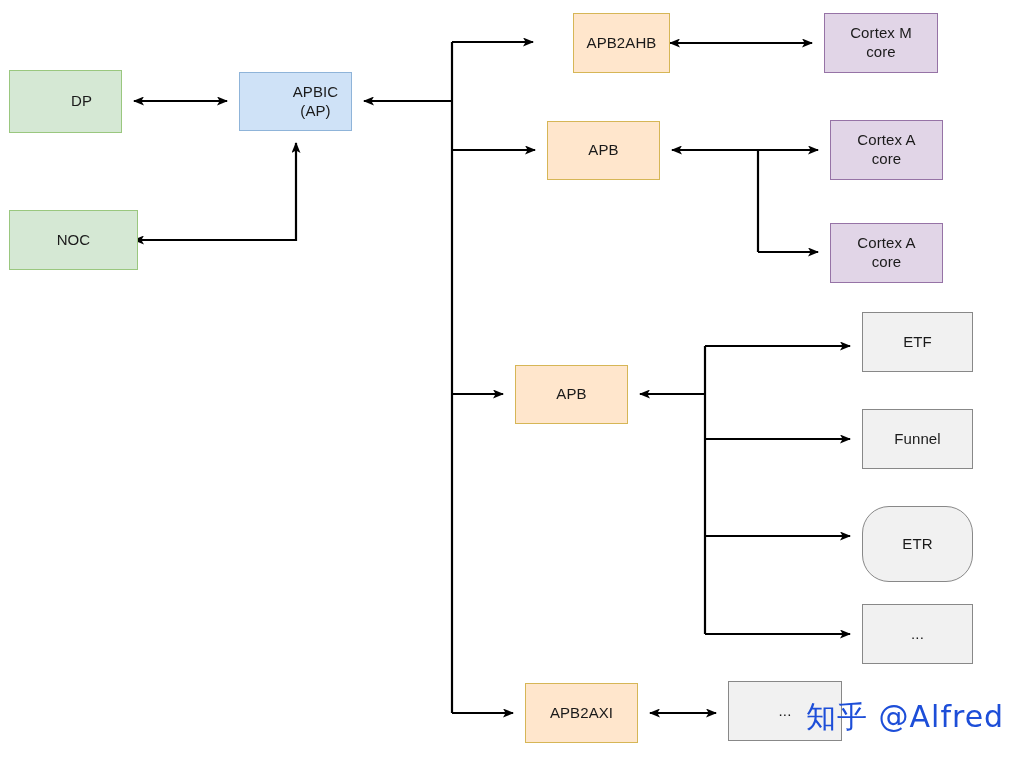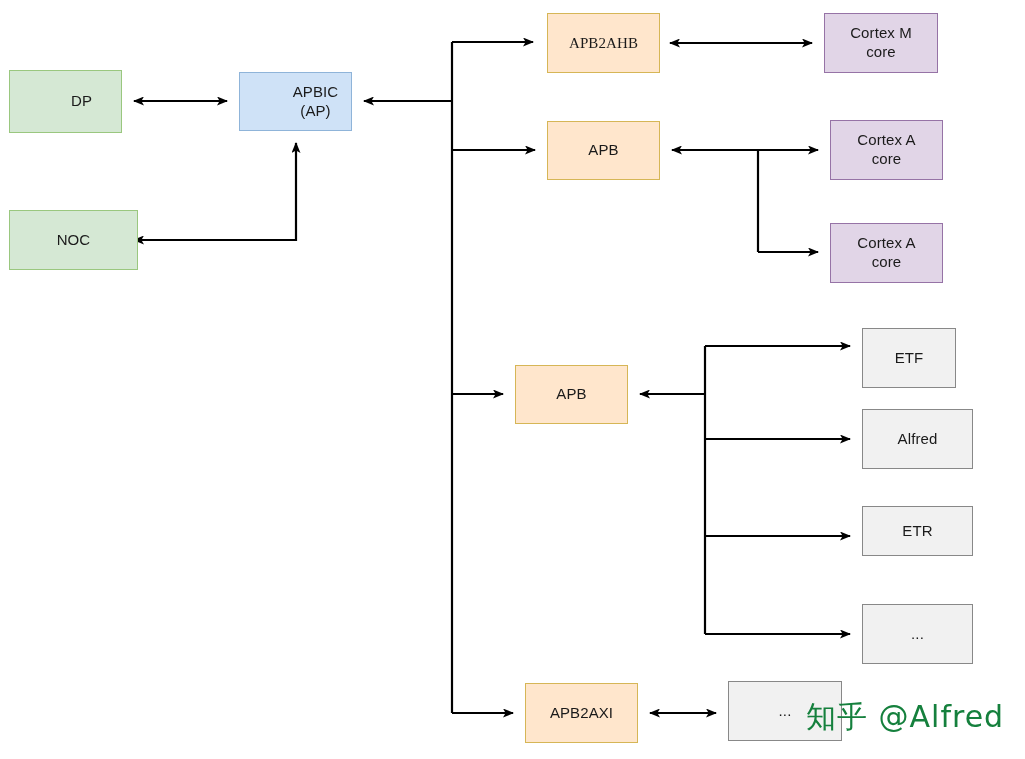--- a/index.html
+++ b/index.html
@@ -41,21 +41,21 @@
     letter-spacing: 0.1px;
   }
   .node-green  { background: #d5e8d4; border-color: #9ac77f; }
   .node-blue   { background: #cfe2f7; border-color: #8fb4d9; }
   .node-orange { background: #ffe6cc; border-color: #d6b656; }
   .node-purple { background: #e1d5e7; border-color: #9673a6; }
   .node-grey   { background: #f1f1f1; border-color: #888888; }
 
   .watermark {
     position: absolute;
-    color: #15803d;
+    color: #1d4ed8;
     font-size: 30px;
     letter-spacing: 1px;
     white-space: nowrap;
     user-select: none;
     font-family: "DejaVu Sans", sans-serif;
   }
 </style>
 </head>
 <body>
 
@@ -115,42 +115,42 @@
     </g>
   </svg>
 
   <div class="node node-green" style="left:9px;  top:70px;  width:113px; height:63px;padding-left:32px;">DP</div>
 
   <div class="node node-green" style="left:9px;  top:210px; width:129px; height:60px;">NOC</div>
 
   <div class="node node-blue" style="left:239px;top:72px;  width:113px; height:59px;padding-left:40px;">APBIC
 (AP)</div>
 
-  <div class="node node-orange" style="left:547px;top:13px;  width:113px; height:60px;font-family:Liberation Serif, serif;">APB2AHB</div>
+  <div class="node node-orange" style="left:573px;top:13px;  width:97px; height:60px;">APB2AHB</div>
 
   <div class="node node-orange" style="left:547px;top:121px; width:113px; height:59px;">APB</div>
 
   <div class="node node-orange" style="left:515px;top:365px; width:113px; height:59px;">APB</div>
 
   <div class="node node-orange" style="left:525px;top:683px; width:113px; height:60px;">APB2AXI</div>
 
   <div class="node node-purple" style="left:824px;top:13px;  width:114px; height:60px;">Cortex M
 core</div>
 
   <div class="node node-purple" style="left:830px;top:120px; width:113px; height:60px;">Cortex A
 core</div>
 
   <div class="node node-purple" style="left:830px;top:223px; width:113px; height:60px;">Cortex A
 core</div>
 
-  <div class="node node-grey" style="left:862px;top:328px; width:94px; height:60px;">ETF</div>
+  <div class="node node-grey" style="left:862px;top:312px; width:111px; height:60px;">ETF</div>
 
-  <div class="node node-grey" style="left:862px;top:409px; width:111px; height:60px;">Alfred</div>
+  <div class="node node-grey" style="left:862px;top:409px; width:111px; height:60px;">Funnel</div>
 
-  <div class="node node-grey" style="left:862px;top:506px; width:111px; height:50px;">ETR</div>
+  <div class="node node-grey" style="left:862px;top:506px; width:111px; height:76px;border-radius:27px;">ETR</div>
 
   <div class="node node-grey" style="left:862px;top:604px; width:111px; height:60px;">...</div>
 
   <div class="node node-grey" style="left:728px;top:681px; width:114px; height:60px;">...</div>
 
   <div class="watermark" style="left:806px; top:697px;">知乎 @Alfred</div>
 
 </div>
 
 </body></html>

